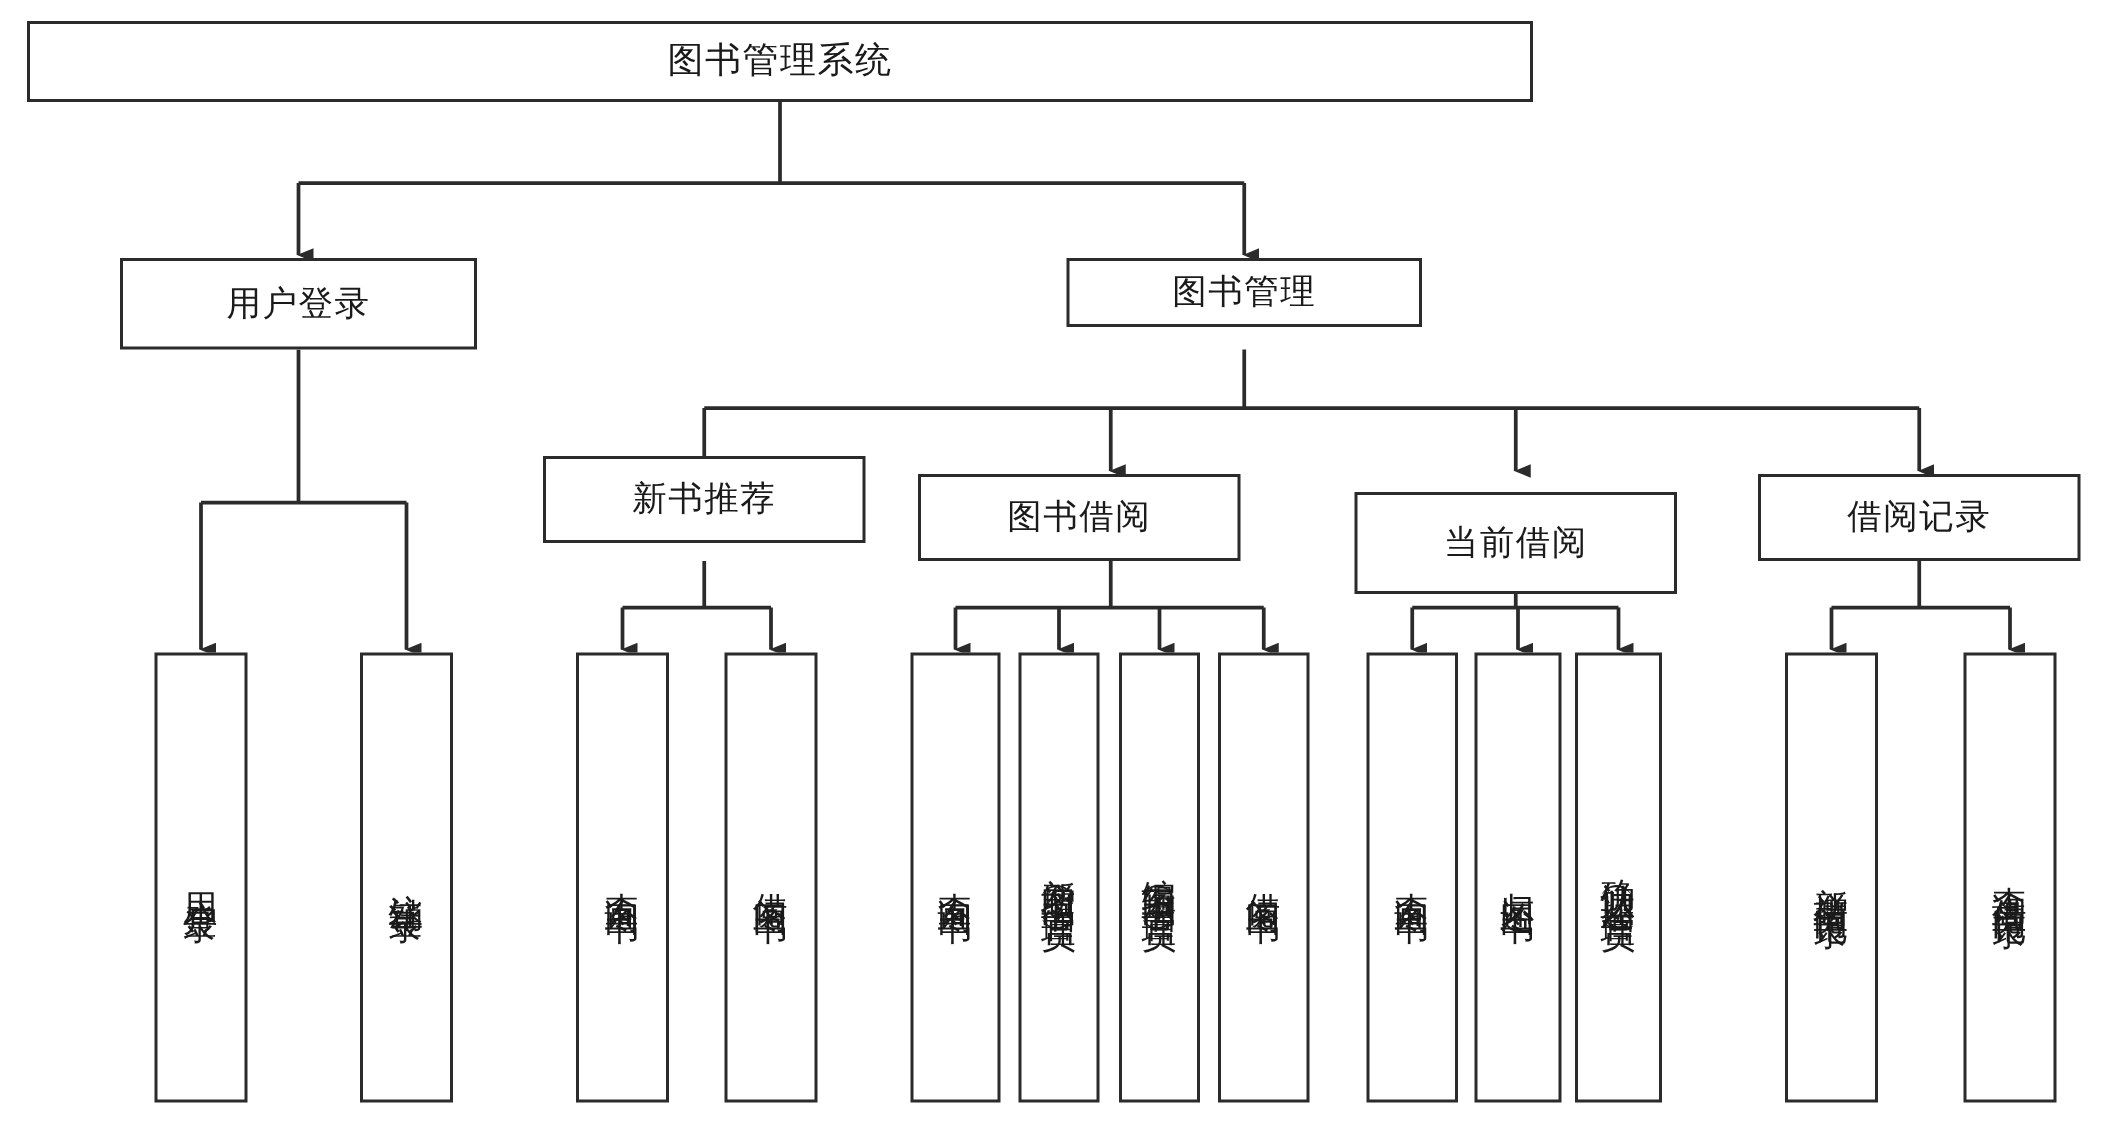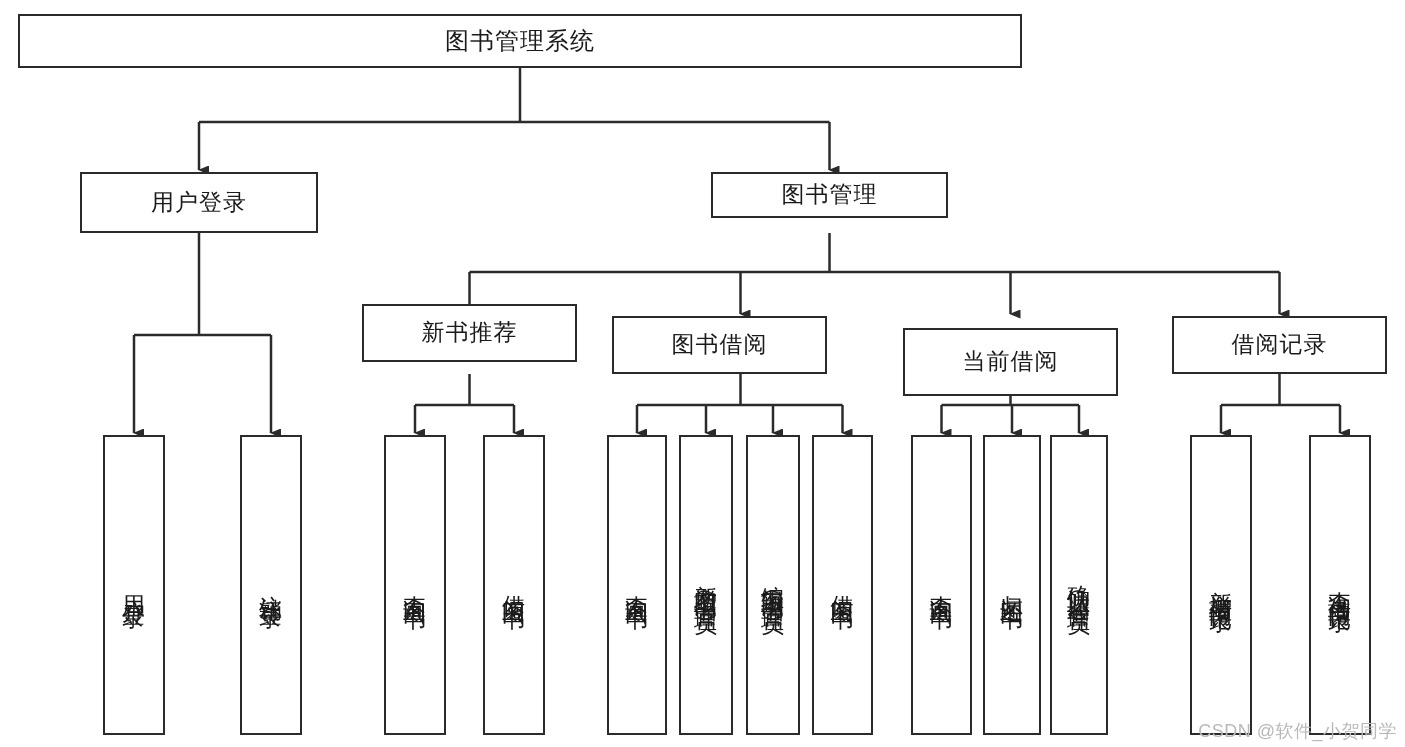--- a/index.html
+++ b/index.html
@@ -170,14 +170,13 @@
       <div class="node node-v" style="left: 1050px; top: 435px; width: 58px; height: 300px;">
         <span class="vtext">确认归还（管理员）</span>
       </div>
       <div class="node node-v" style="left: 1190px; top: 435px; width: 62px; height: 300px;">
         <span class="vtext">新增借阅记录</span>
       </div>
       <div class="node node-v" style="left: 1309px; top: 435px; width: 62px; height: 300px;">
         <span class="vtext">查询借阅记录</span>
       </div>
     </div>
-  <div class="watermark">CSDN @软件_小贺同学</div>
 </div>
 
 </body></html>

